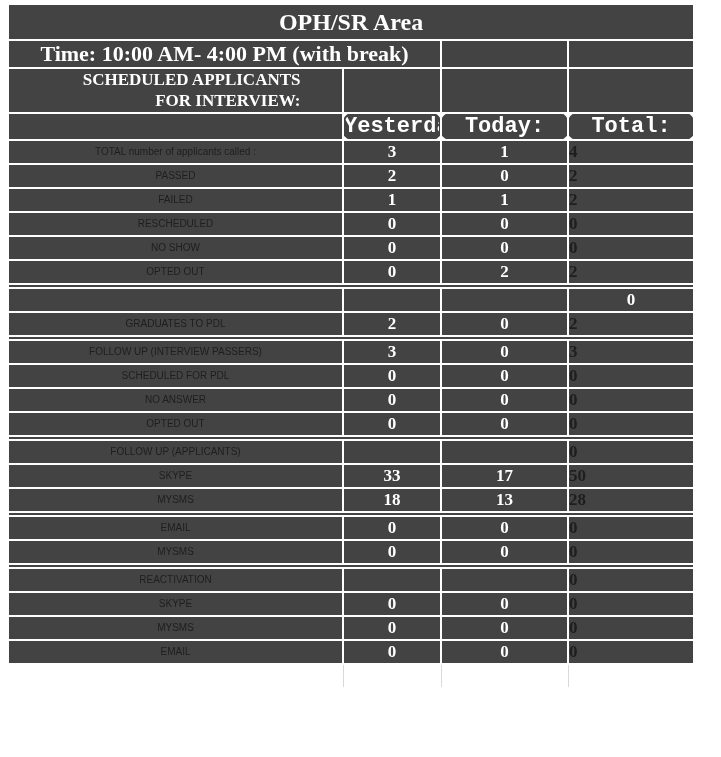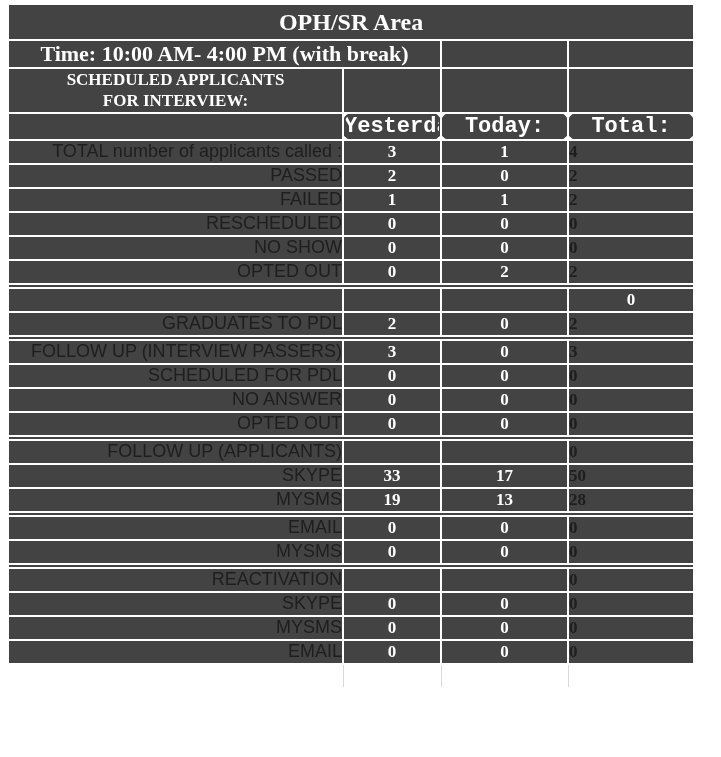--- a/index.html
+++ b/index.html
@@ -51,37 +51,37 @@
   td.sched{height:42px;text-align:center;}
   td.sched .sched-inner{
     max-width:250px;
     margin:0 auto;
     white-space:normal;
     font-family:"Liberation Serif",serif;
     font-weight:bold;
     font-size:17px;
     line-height:1.25;
     color:var(--header-text,#fff);
-    text-align:center;
+    text-align:right;
   }
   td.colhead{
     height:22px;
     text-align:center;
     font-family:Liberation Mono, monospace;
     font-weight:bold;
     font-size:22px;
     color:var(--header-text,#fff);
     border-radius:9px;
   }
   td.label{
     height:22px;
-    font-size:18px;
+    font-size:10px;
     color:var(--row-label-text,#1e1e1e);
     padding:0 4px 0 3px;
-    text-align:right;
+    text-align:center;
   }
   td.val{
     height:22px;
     text-align:center;
     font-family:"Liberation Serif",serif;
     font-weight:bold;
     font-size:17px;
     color:var(--value-text,#fff);
   }
   td.total{
@@ -235,21 +235,21 @@
     <td class="total">0</td>
   </tr>
   <tr>
     <td class="label">SKYPE</td>
     <td class="val">33</td>
     <td class="val">17</td>
     <td class="total">50</td>
   </tr>
   <tr>
     <td class="label">MYSMS</td>
-    <td class="val">19</td>
+    <td class="val">18</td>
     <td class="val">13</td>
     <td class="total">28</td>
   </tr>
 
   <tr class="sep">
         <td colspan="4"></td>
       </tr>
 
   <tr>
     <td class="label">EMAIL</td>

